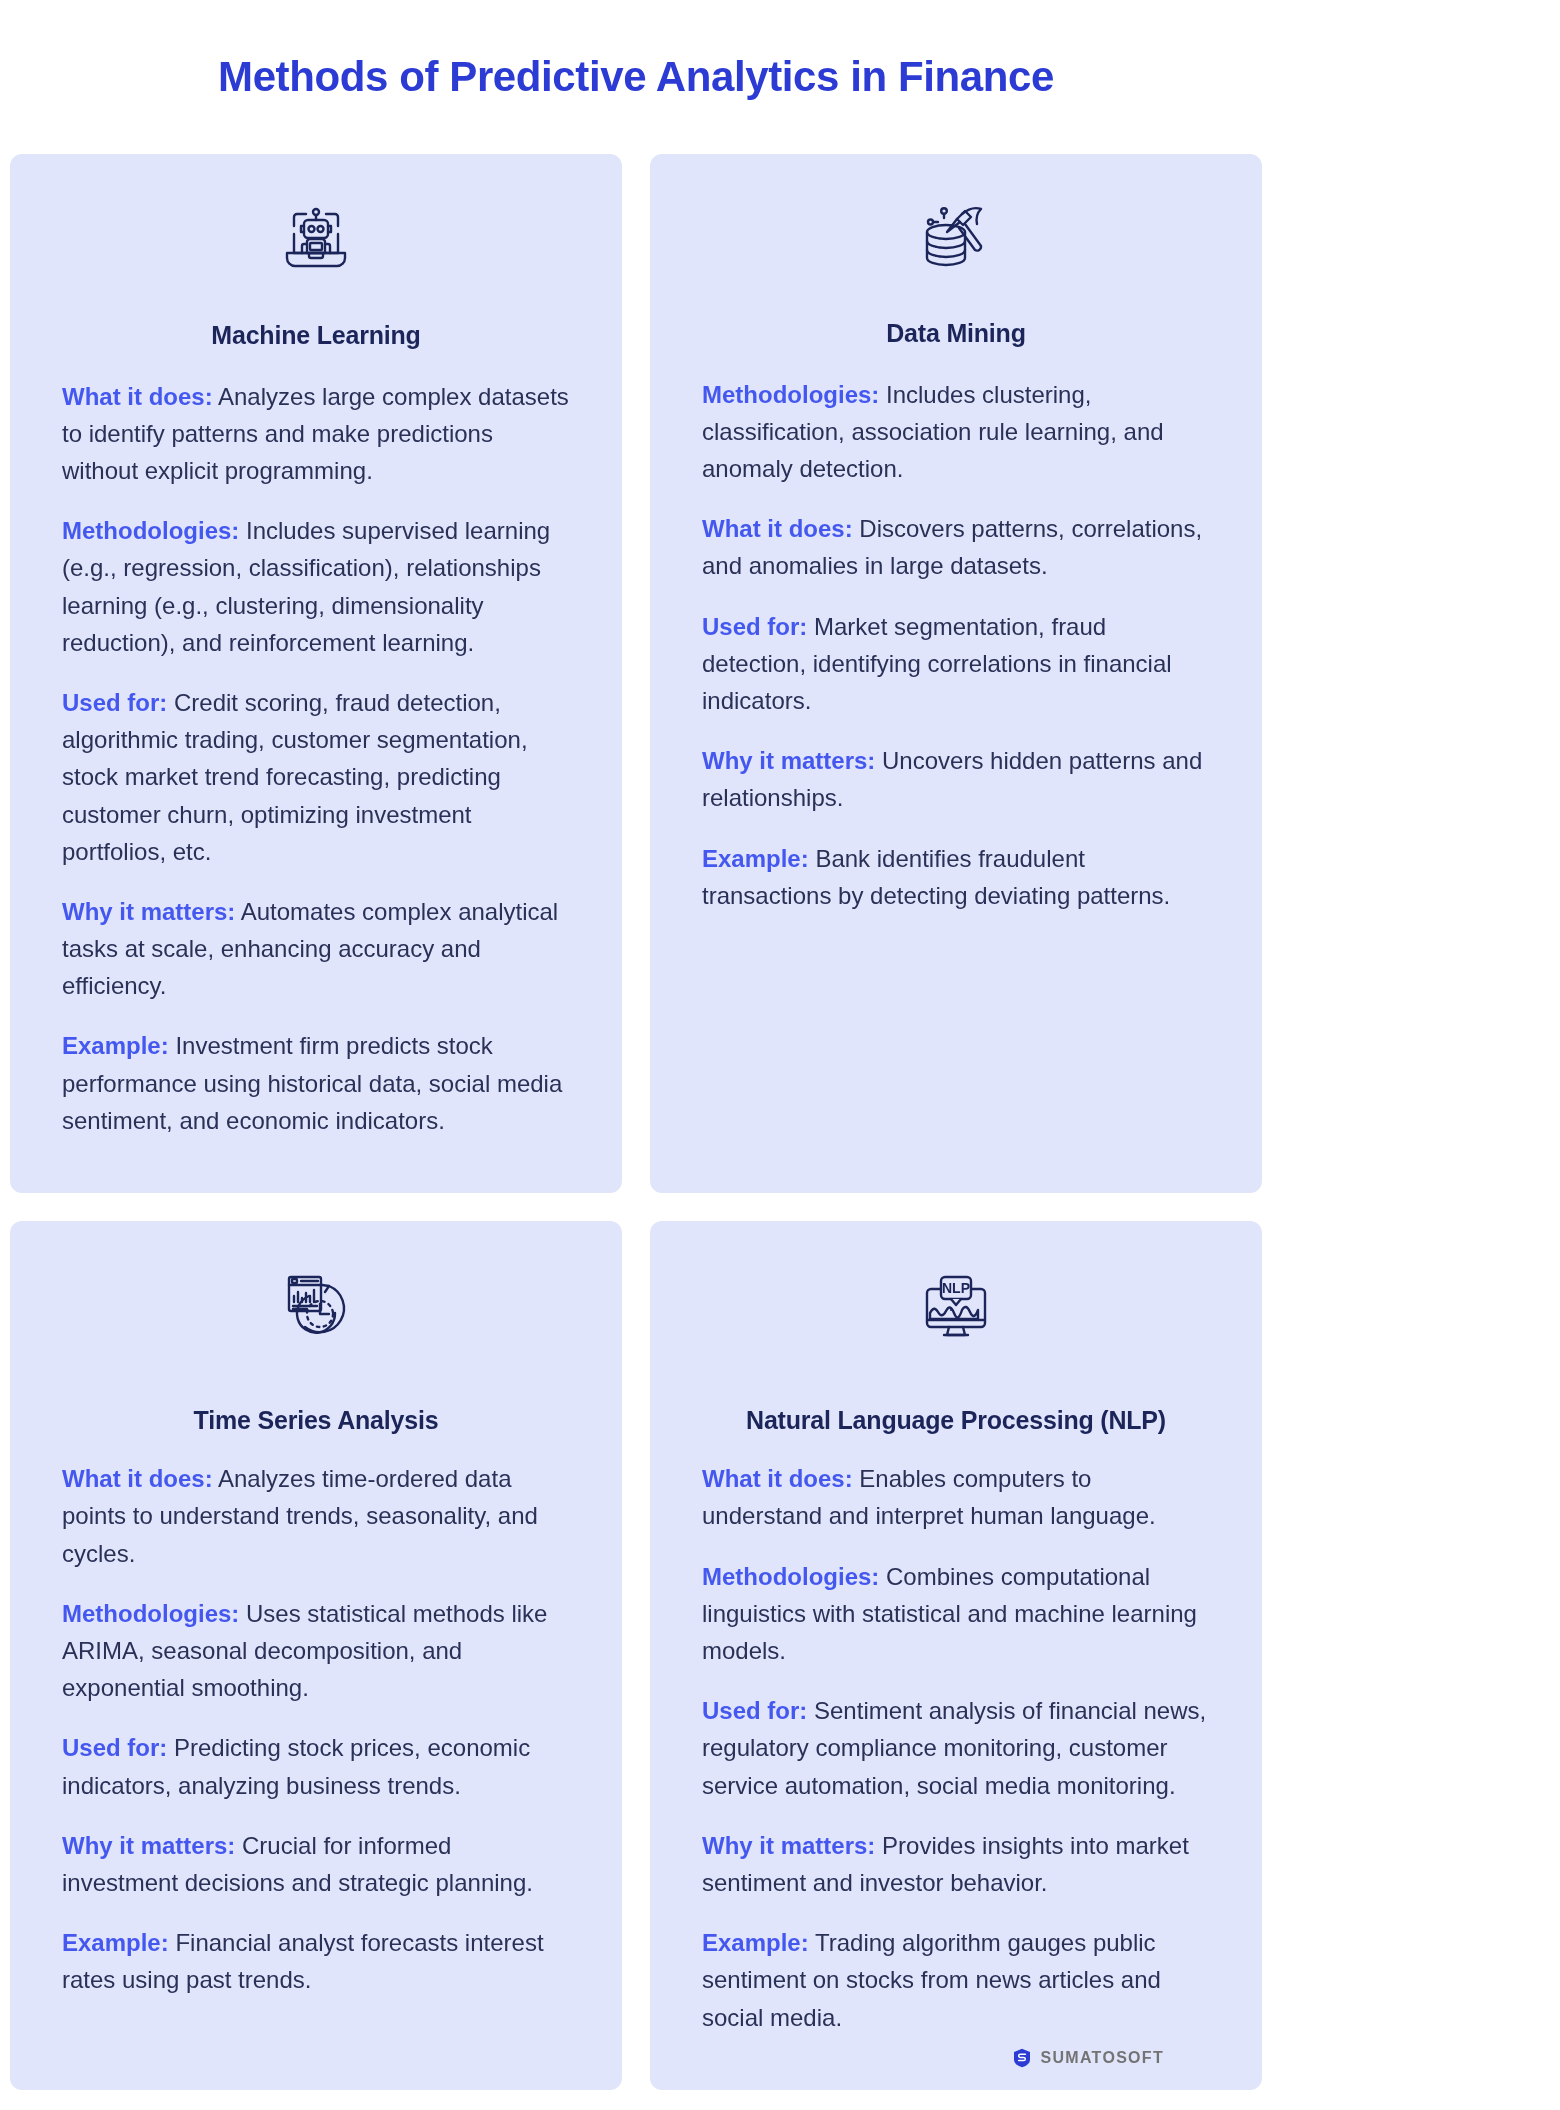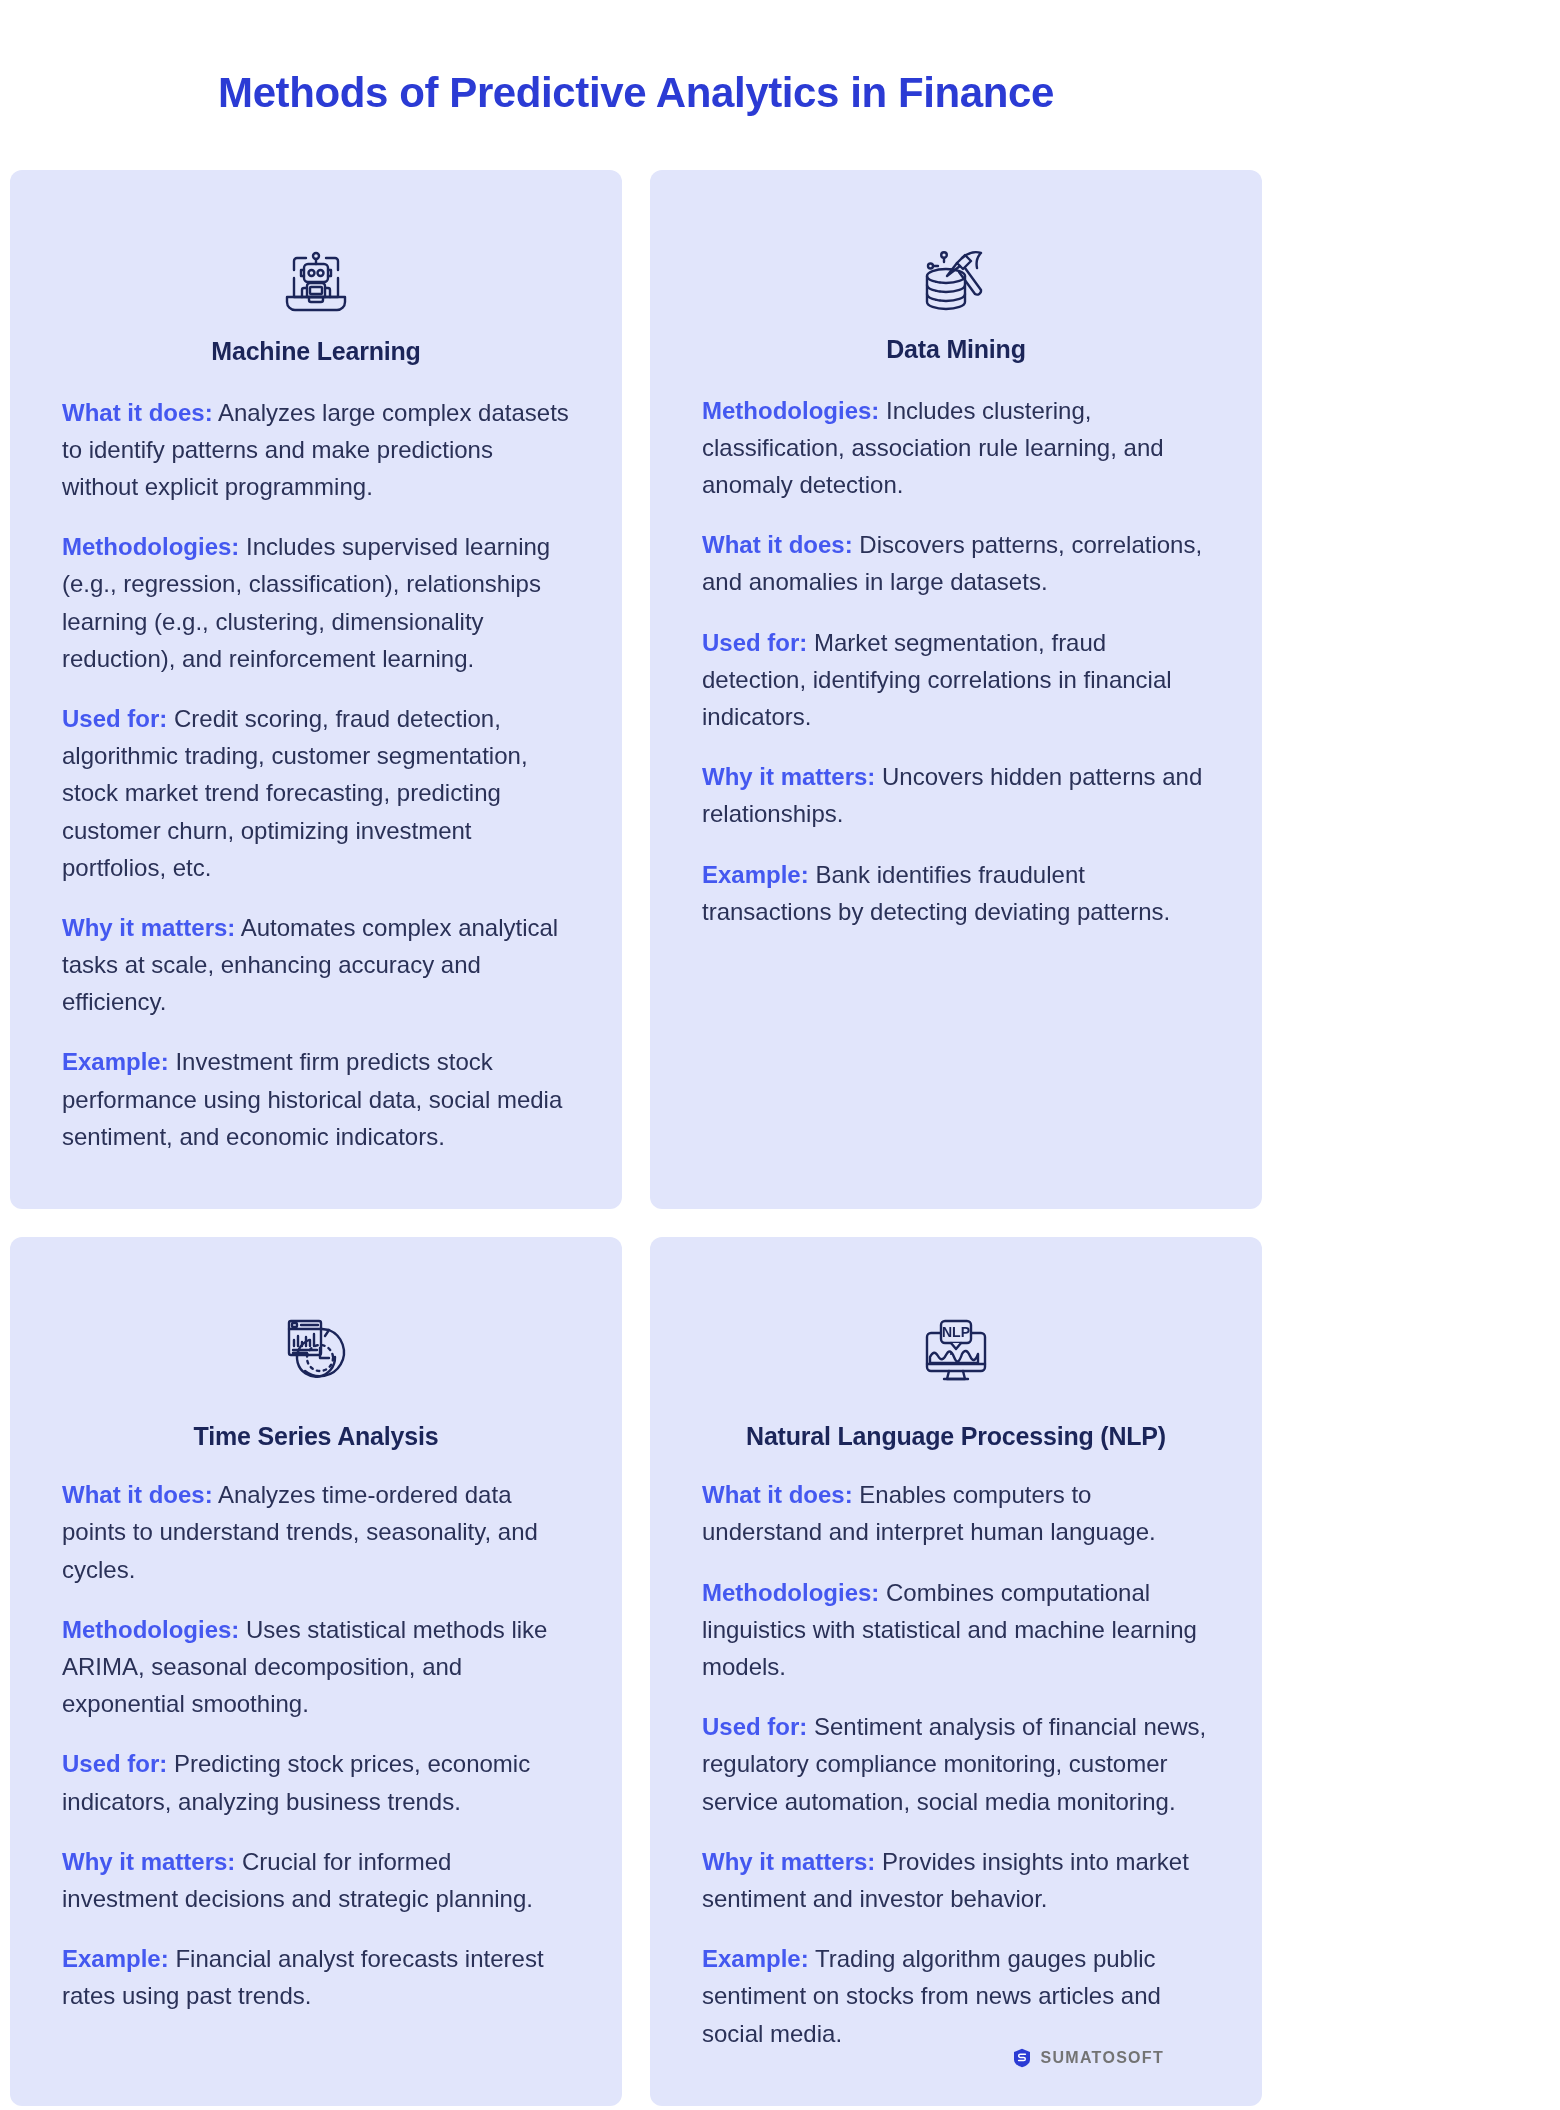--- a/index.html
+++ b/index.html
@@ -13,21 +13,21 @@
     background: #ffffff;
     font-family: "Liberation Sans", "DejaVu Sans", sans-serif;
     position: relative;
     overflow: hidden;
   }
 
   .page {
     width: 1272px;
     height: 2110px;
     position: relative;
-    padding: 16px;
+    padding: 0;
   }
 
   .page-title {
     text-align: center;
     font-size: 42px;
     font-weight: bold;
     color: #2b3bd4;
     letter-spacing: -0.4px;
     padding-top: 52px;
     padding-bottom: 0;
@@ -45,21 +45,21 @@
 
   .card {
     background: #e1e5fb;
     border-radius: 12px;
     padding: 46px 52px 54px 52px;
   }
 
   .card-icon {
     height: 104px;
     display: flex;
-    align-items: flex-end;
+    align-items: flex-start;
     justify-content: center;
     margin-bottom: 14px;
   }
 
   .card-icon svg {
     display: block;
   }
 
   .card-title {
     text-align: center;

